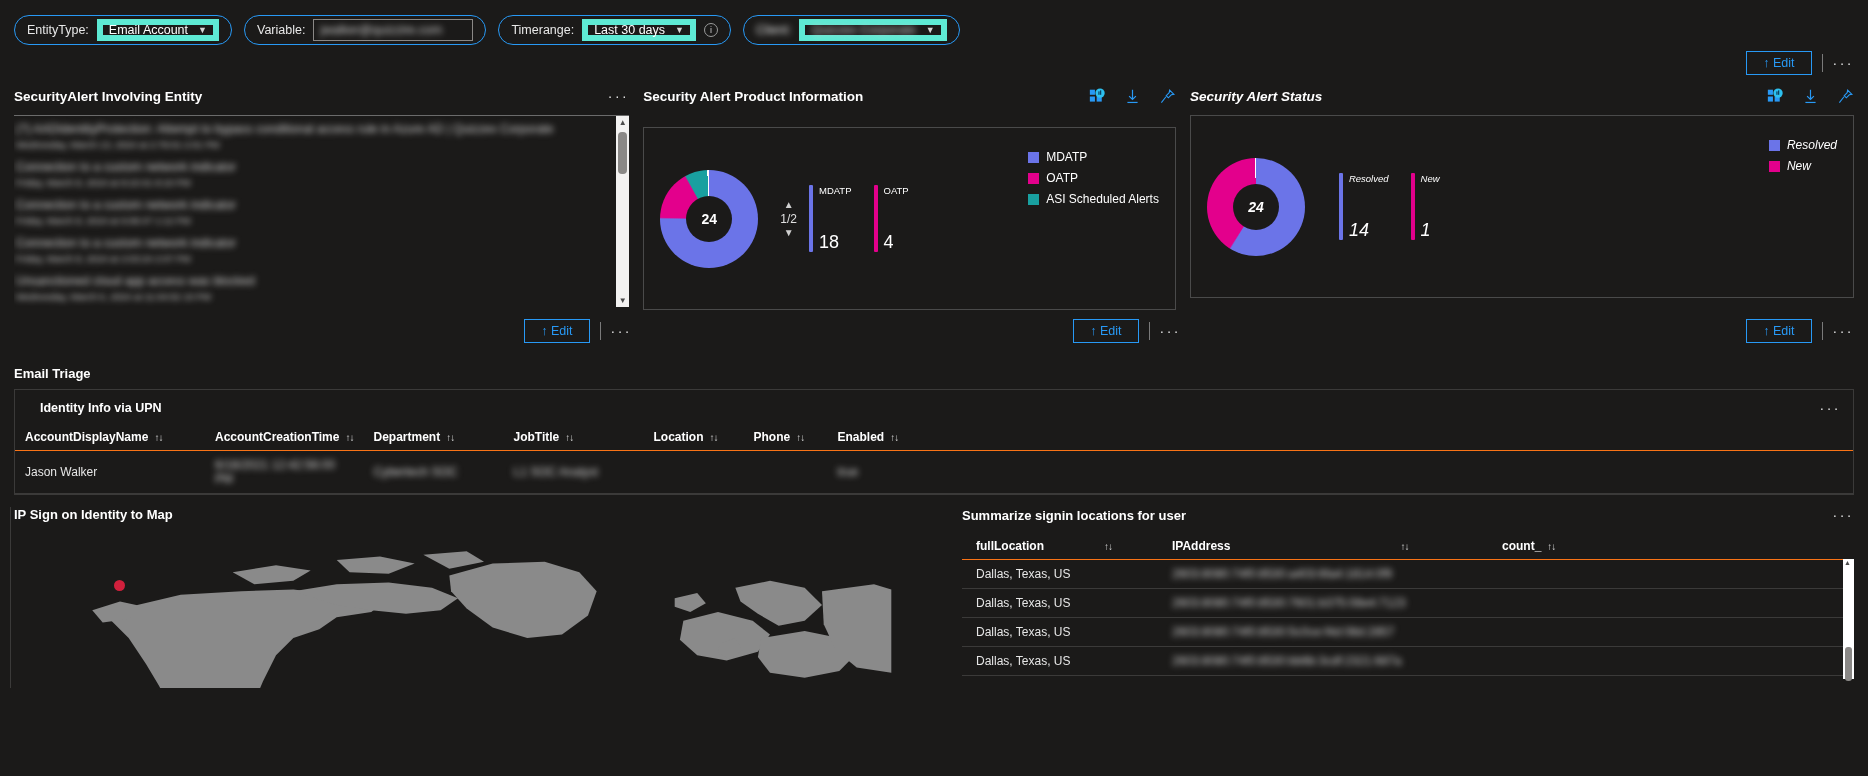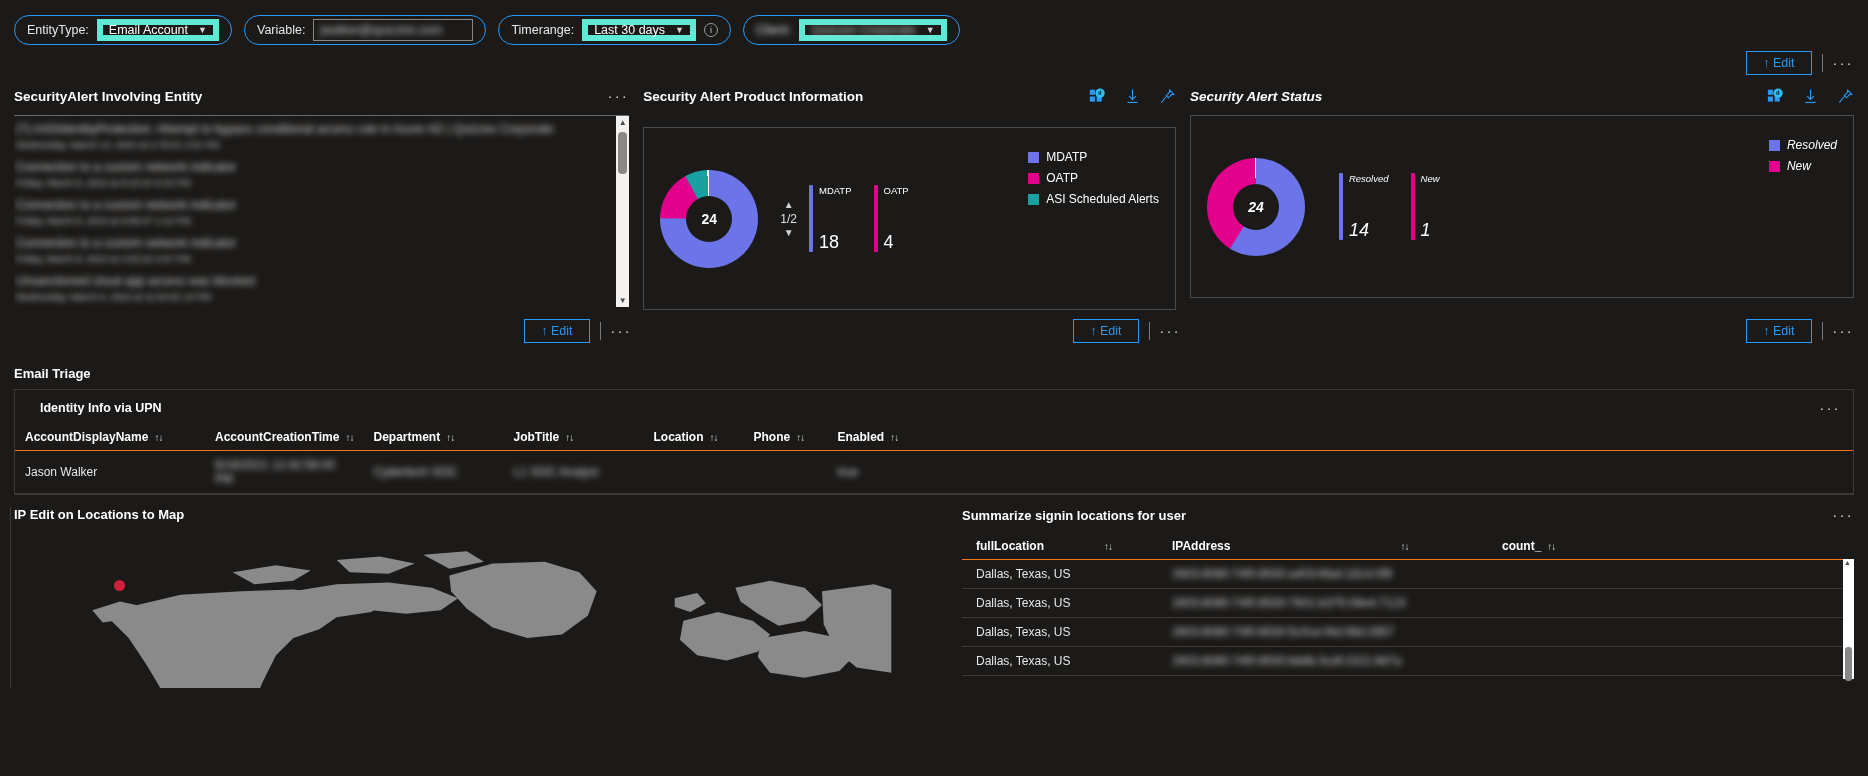--- a/index.html
+++ b/index.html
@@ -375,21 +375,21 @@
         <td></td>
         <td></td>
         <td class="blur">true</td>
       </tr>
     </tbody>
   </table>
 </div>
 
 <div class="bottom">
   <div class="map-col">
-    <div class="map-head">IP Edit on Locations to Map</div>
+    <div class="map-head">IP Sign on Identity to Map</div>
     <div class="map-canvas">
       <svg viewBox="0 0 940 300" width="940" height="260" style="position:absolute;top:-20px;left:0;">
         <g fill="#8a8a8a">
 
           <path d="M60 150 L40 130 L70 112 L120 100 L190 96 L250 94 L300 100 L330 96 L360 104 L340 120 L300 126 L280 140 L250 150 L230 170 L215 200 L200 235 L185 270 L170 300 L140 300 L120 270 L110 235 L95 205 L80 180 Z"></path>
           <path d="M250 96 L300 88 L360 86 L410 92 L440 104 L420 118 L380 122 L340 118 L300 112 Z"></path>
 
           <path d="M430 78 L480 64 L540 62 L580 74 L600 96 L590 124 L560 146 L520 150 L480 138 L450 116 L432 96 Z"></path>
 
           <path d="M180 74 L230 66 L270 72 L250 84 L205 88 Z"></path>

